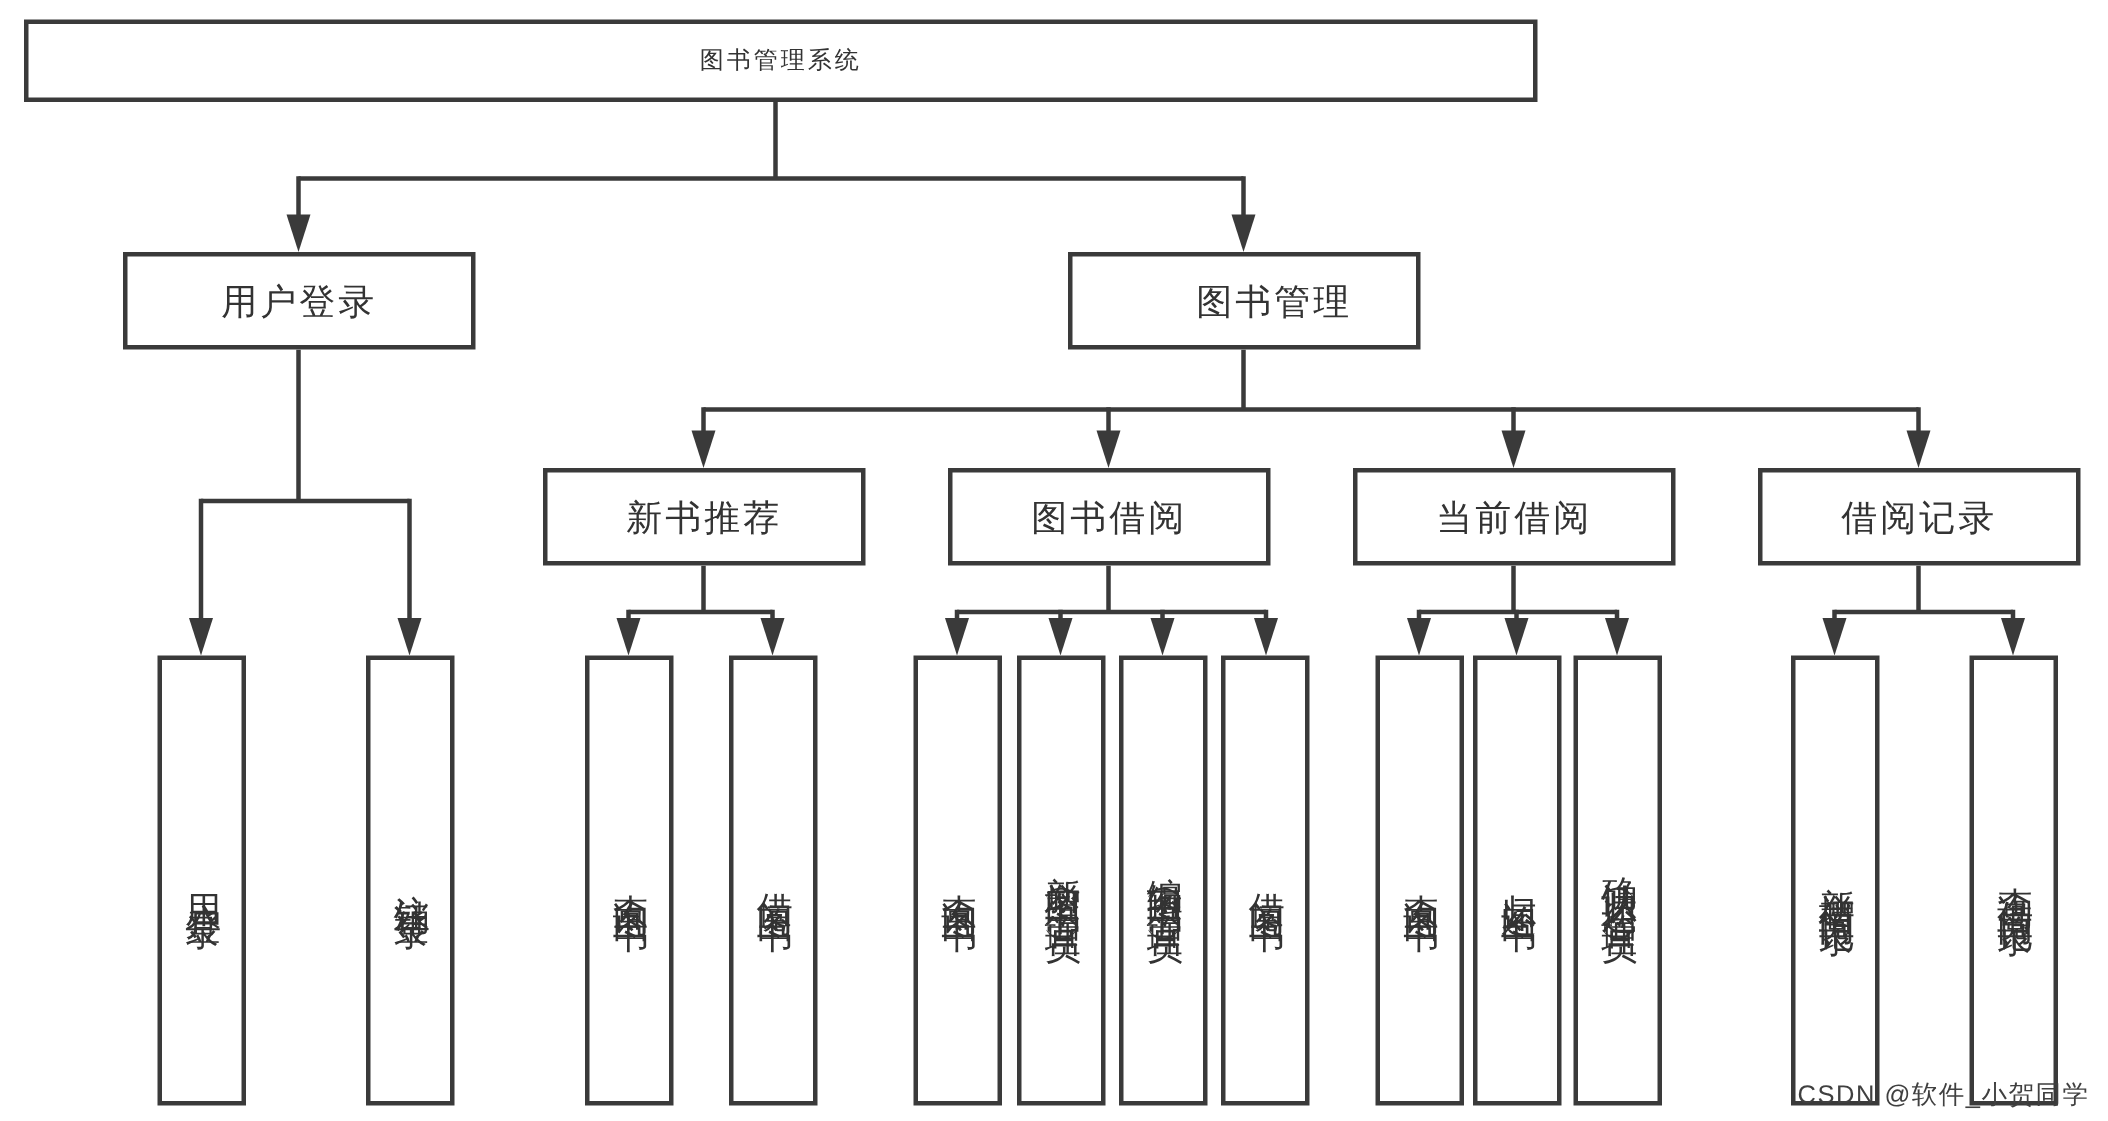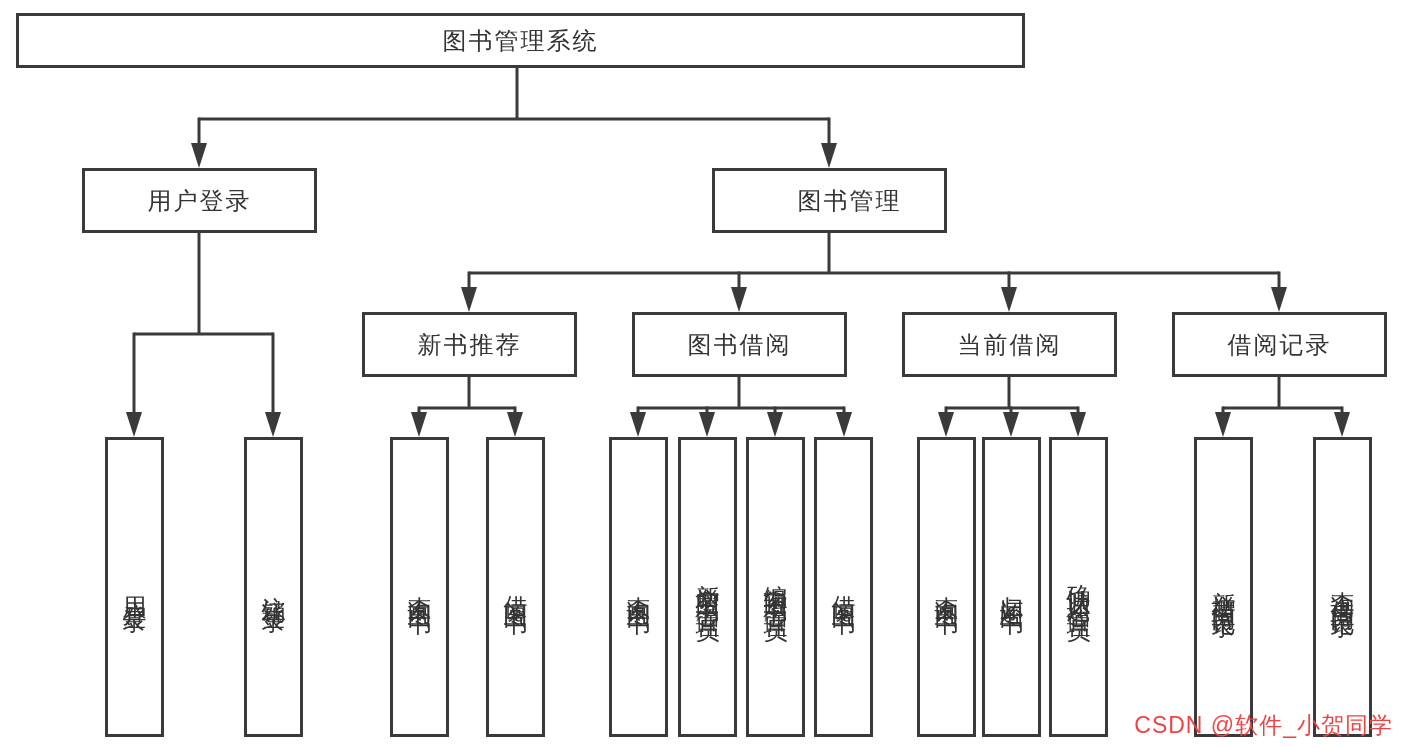--- a/index.html
+++ b/index.html
@@ -35,36 +35,36 @@
     justify-content: center;
     z-index: 1;
     text-align: center;
   }
   .h-node {
     font-size: 24px;
     letter-spacing: 2px;
     white-space: nowrap;
   }
   .root-node {
-    font-size: 24px;
+    font-size: 16px;
   }
   .v-node {
     writing-mode: vertical-rl;
     text-orientation: mixed;
     font-size: 24px;
     letter-spacing: 5px;
     line-height: 1;
   }
   .watermark {
     position: absolute;
     right: 12px;
     bottom: 6px;
     z-index: 2;
-    font-size: 23px;
-    color: #ef4444;
+    font-size: 17px;
+    color: #404040;
     letter-spacing: 1px;
     white-space: nowrap;
   }
 </style>
 </head>
 <body>
 
 <div class="stage">
 
   <svg class="layer-connectors" width="1405" height="747" viewBox="0 0 1405 747">

